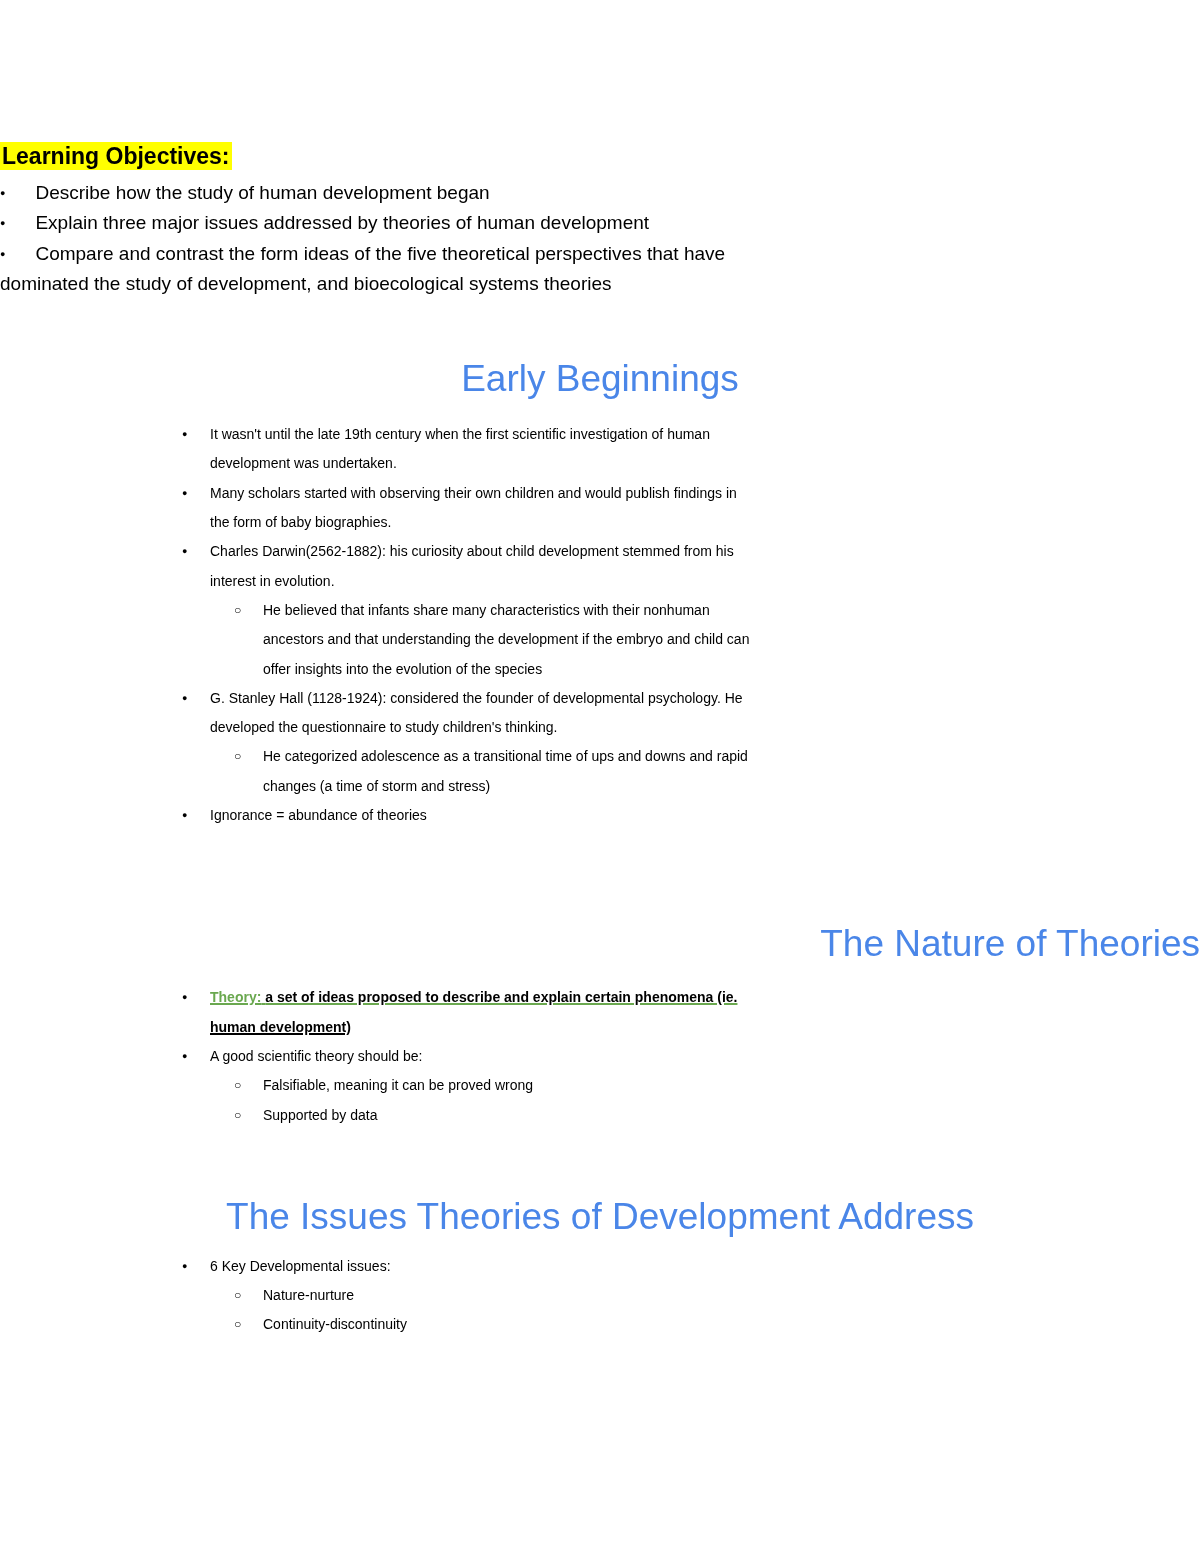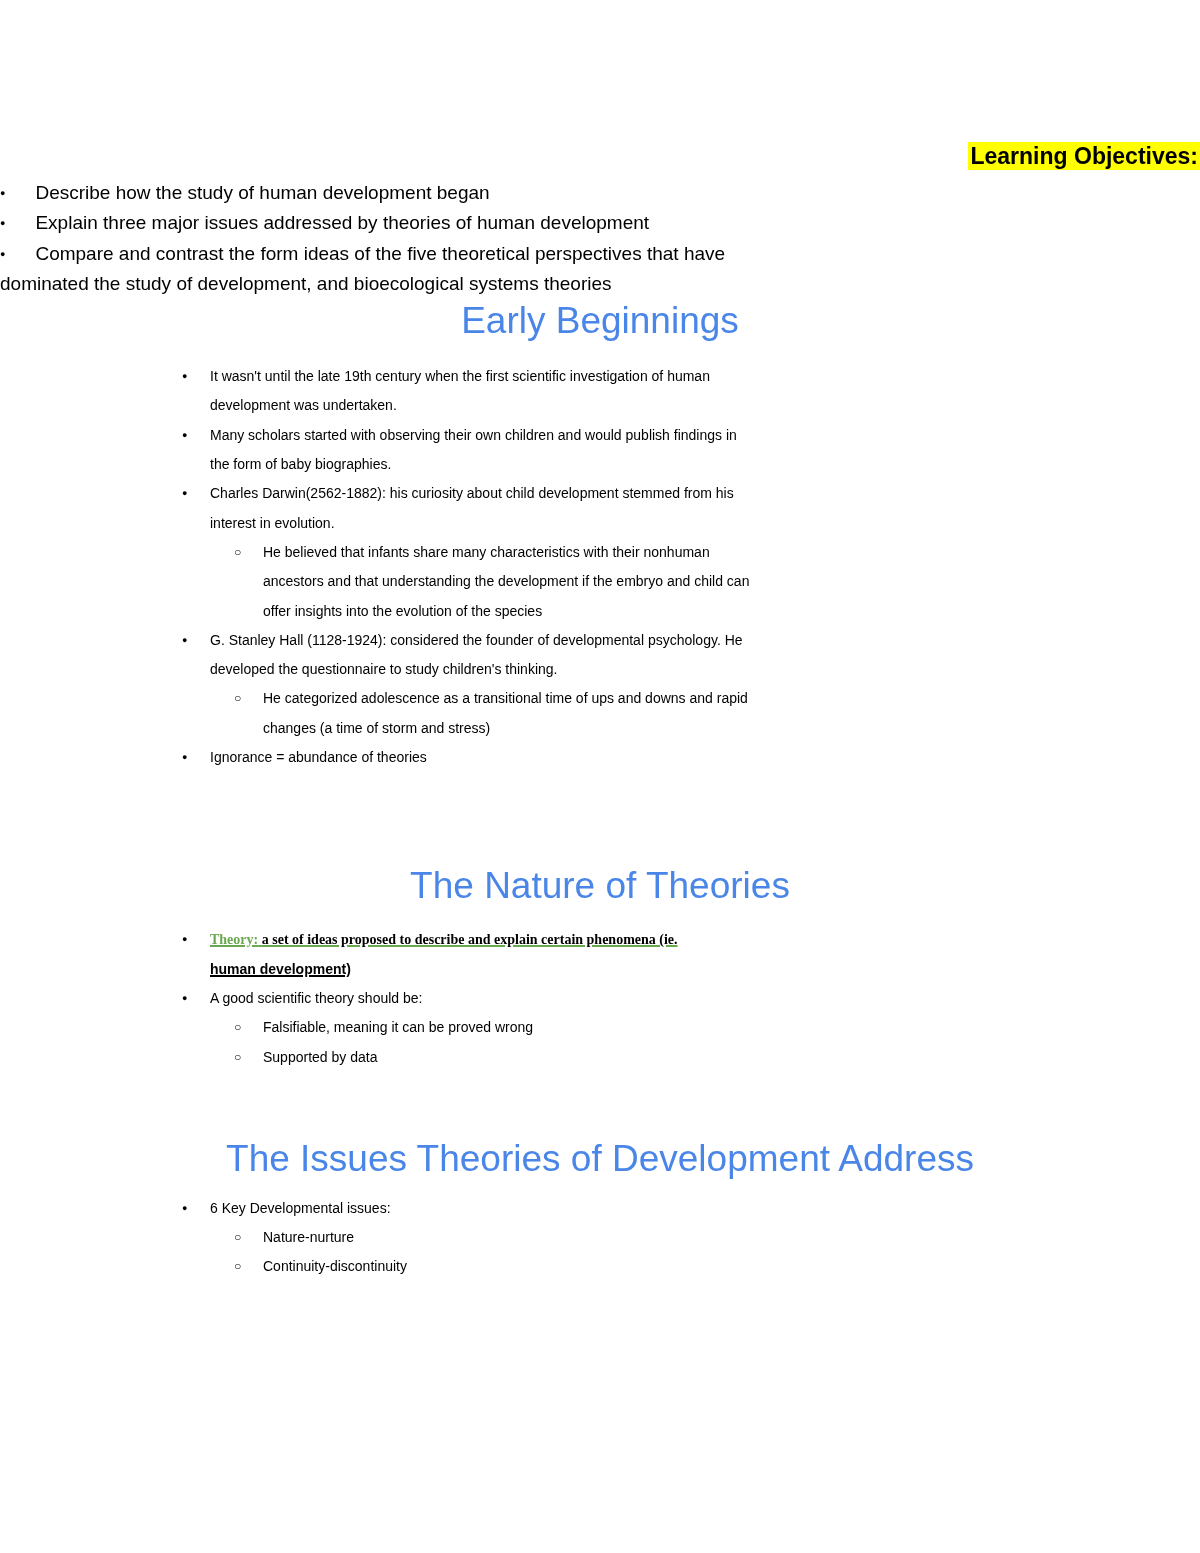--- a/index.html
+++ b/index.html
@@ -10,42 +10,42 @@
     background: #ffffff;
     overflow: hidden;
     font-family: "Liberation Sans", sans-serif;
     color: #000000;
   }
   .lines { white-space: pre-line; }
 
   
   .doc-title-row {
     padding-top: 140px;
-    text-align: right;
+    text-align: left;
     line-height: 32px;
     font-size: 23px;
     font-weight: 700;
   }
   .doc-title-row mark {
     background: var(--highlight_yellow, #ffff00);
     color: #000000;
     padding: 1px 2px;
   }
 
   
   h2.sect {
     margin: 0;
     text-align: center;
     font-size: 37px;
     font-weight: 400;
     line-height: 46px;
     color: var(--heading_blue, #4a86e8);
   }
-  h2.h-early  { margin-bottom: 18px; }
-  h2.h-nature { margin-top: 91px; margin-bottom: 16px; }
+  h2.h-early  { margin-top: 58px; margin-bottom: 18px; }
+  h2.h-nature { margin-top: 91px; margin-bottom: 16px; text-align: right; }
   h2.h-issues { margin-top: 64px; margin-bottom: 12px; }
 
   
   ul.clist { list-style: none; margin: 6px 8px 0 0; padding: 0; }
   ul.clist li { font-size: 19px; line-height: 29.3px; }
   ul.clist .b {
     display: inline-block;
     font-size: 9px;
     vertical-align: 3px;
     margin-right: 30px;
@@ -66,21 +66,20 @@
     position: absolute; left: 234px; top: 0;
     font-size: 12px; line-height: 29.3px;
   }
 
   
   .bold { font-weight: 700; }
   .u-green {
     text-decoration: underline;
     text-decoration-color: var(--green, #6aa84f);
     text-decoration-thickness: 2px;
-    font-family: Liberation Serif, serif;
   }
   .green-text { color: var(--green, #6aa84f); }
   .u-black {
     text-decoration: underline;
     text-decoration-color: #000000;
     text-decoration-thickness: 2px;
   }
 </style>
 </head>
 <body>

